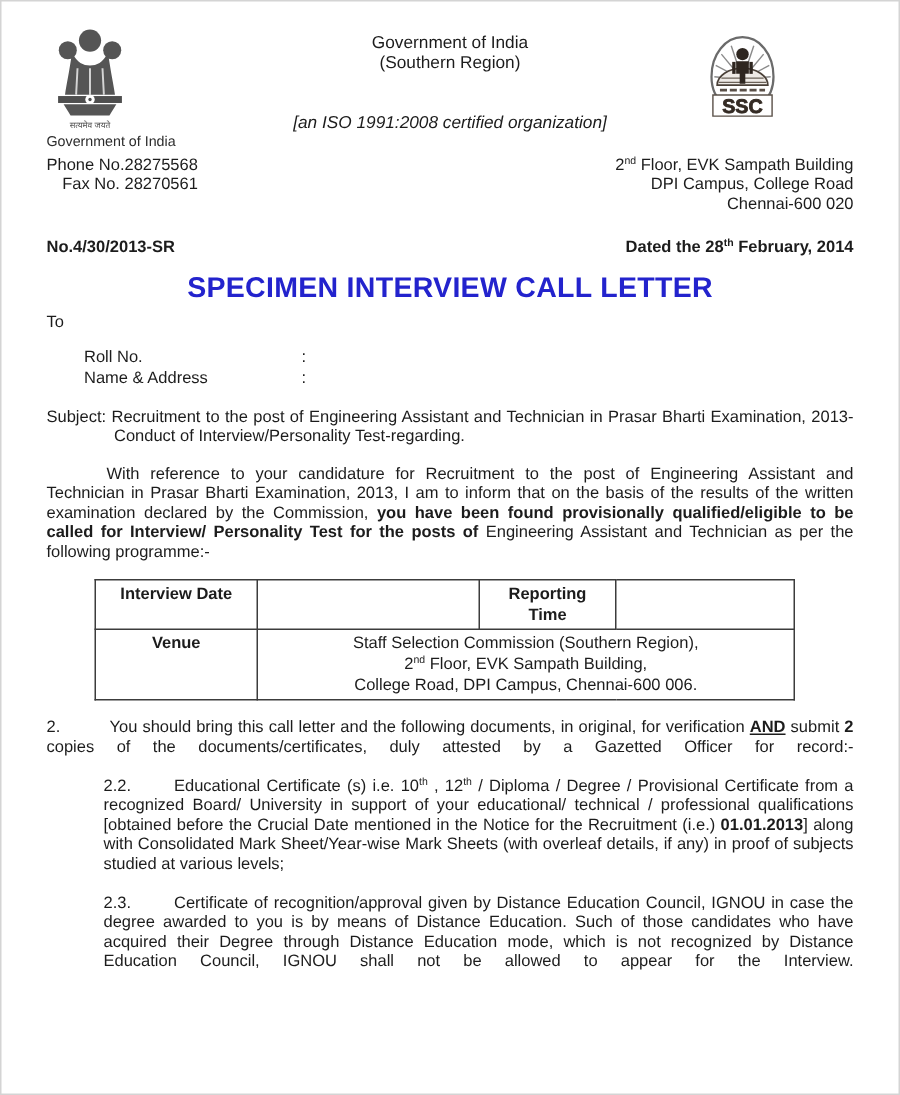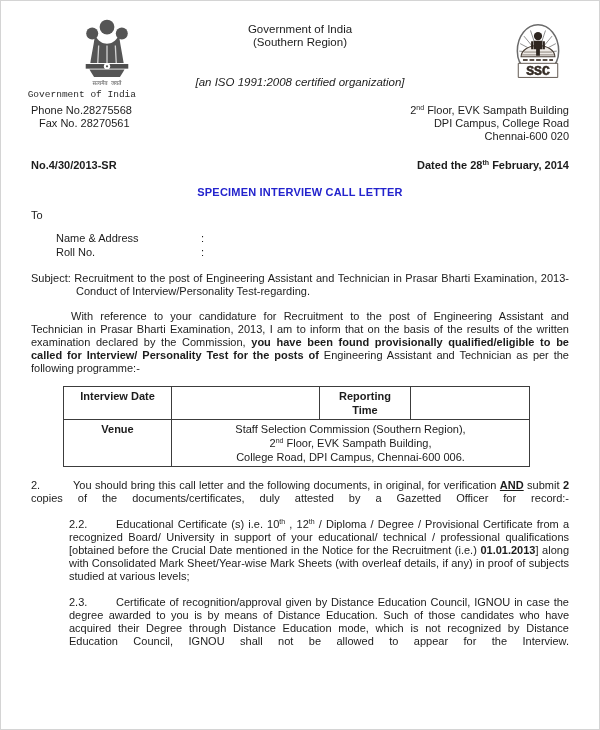--- a/index.html
+++ b/index.html
@@ -8,34 +8,34 @@
     border:1px solid #d4d4d4;background:#fff;overflow:hidden;
     padding:14px 30px 0 30px;
     font-family:"Liberation Sans","DejaVu Sans",sans-serif;
     font-size:11px;line-height:13px;color:#1c1c1c;
   }
   sup{font-size:7px;line-height:0;vertical-align:4px;}
   b,.b{font-weight:bold;}
   .u{text-decoration:underline;}
   
   .header{display:flex;align-items:flex-start;}
-  .col-side{width:105px;flex:0 0 auto;display:flex;flex-direction:column;align-items:flex-end;font-family:Liberation Mono, monospace;}
+  .col-side{width:105px;flex:0 0 auto;display:flex;flex-direction:column;align-items:flex-start;}
   .emblem-caption{font-size:9.5px;line-height:10px;margin-top:1px;color:#2b2b2b;white-space:nowrap;}
   .header-center{flex:1;text-align:center;font-size:11.5px;line-height:12.6px;padding-top:8px;}
   .hc-bold{font-weight:bold;}
   .hc-italic{font-style:italic;margin-top:28px;}
   
   .contact-row{display:flex;justify-content:space-between;margin-top:4px;}
-  .contact-left{text-align:left;}
+  .contact-left{text-align:right;}
   .fax{padding-left:8px;}
   .contact-right{text-align:right;}
   
   .ref-row{display:flex;justify-content:space-between;margin-top:16px;font-weight:bold;}
   
-  .title{margin-top:14px;text-align:center;font-weight:bold;font-size:11px;letter-spacing:.2px;}
+  .title{margin-top:14px;text-align:center;font-weight:bold;font-size:19px;letter-spacing:.2px;}
   
   .to{margin-top:10px;}
   .addr{margin-left:25px;margin-top:10px;}
   .addr-row{line-height:13.5px;}
   .addr-label{display:inline-block;width:145px;}
   
   p{margin:0;}
   .subject{margin-top:13px;margin-left:45px;text-indent:-45px;text-align:justify;}
   .salutation{margin-top:17px;}
   .para1{margin-top:12px;text-align:justify;text-indent:40px;}
@@ -121,24 +121,24 @@
   <div class="ref-row">
     <div>No.4/30/2013-SR</div>
     <div><span>Dated the 28</span><sup>th</sup><span> February, 2014</span></div>
   </div>
 
   <div class="title" style="color: rgb(35, 35, 205);">SPECIMEN INTERVIEW CALL LETTER</div>
 
   <div class="to">To</div>
   <div class="addr">
     <div class="addr-row">
-      <span class="addr-label">Name &amp; Address</span><span>:</span>
+      <span class="addr-label">Roll No.</span><span>:</span>
     </div>
     <div class="addr-row">
-      <span class="addr-label">Roll No.</span><span>:</span>
+      <span class="addr-label">Name &amp; Address</span><span>:</span>
     </div>
   </div>
 
   <p class="subject">Subject: Recruitment to the post of Engineering Assistant and Technician in Prasar Bharti Examination, 2013-Conduct of Interview/Personality Test-regarding.</p>
 
 
   <p class="para1"><span>With reference to your candidature for Recruitment to the post of Engineering Assistant and Technician in Prasar Bharti Examination, 2013, I am to inform that on the basis of the results of the written examination declared by the Commission, </span><span class="b">you have been found provisionally qualified/eligible to be called for Interview/ Personality Test for the posts of</span><span> Engineering Assistant and Technician as per the following programme:-</span></p>
 
   <table class="sched">
     <colgroup>

